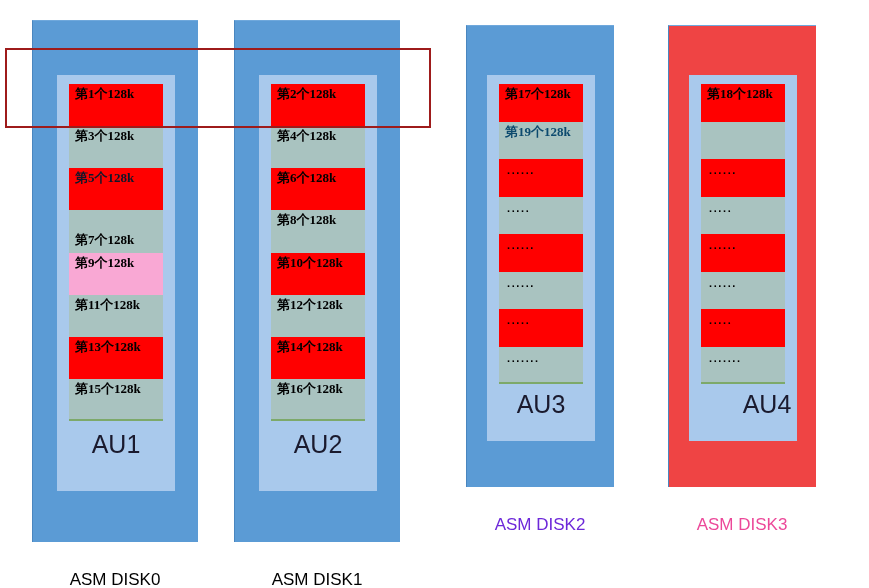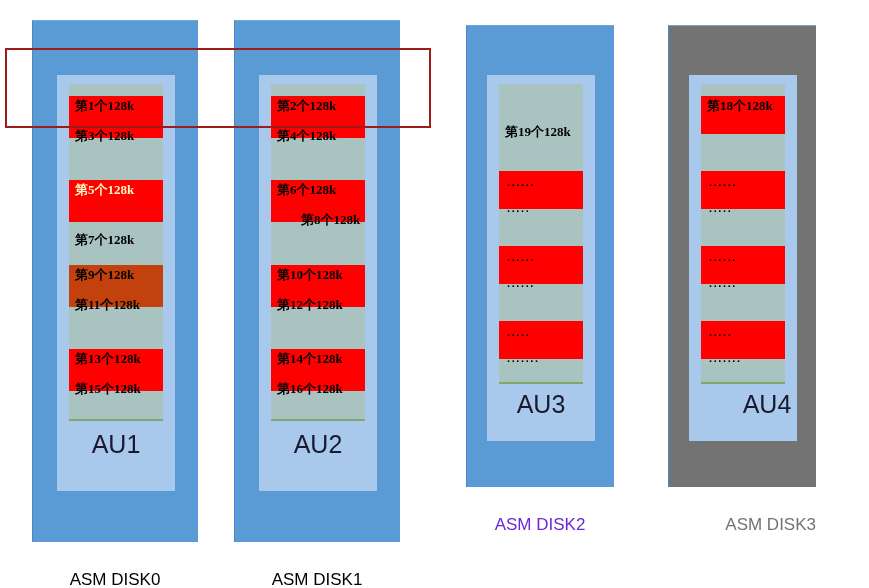--- a/index.html
+++ b/index.html
@@ -51,21 +51,20 @@
   }
 
   .block {
     position: absolute;
     left: 0;
     box-sizing: border-box;
     width: 100%;
   }
   .block.red {
     background: #FF0000;
-    margin-top: 12px;
   }
   .block.teal {
     background: transparent;
   }
 
   .block-label {
     position: absolute;
     left: 6px;
     top: 2px;
     font-family: "Liberation Serif", serif;
@@ -123,26 +122,26 @@
       <div class="disk-outer" style="width: 166px; height: 522px; background: rgb(91, 155, 213);">
         <div class="au-panel" style="left: 24px; top: 54px; width: 118px; height: 416px; background: rgb(169, 201, 236);">
           <div class="block-stack" style="left: 12px; top: 9px; width: 94px; height: 337px; background: rgb(169, 195, 192); border-bottom-color: rgb(125, 169, 106);">
             <div class="block red" style="top: 0px; height: 42.125px; background: rgb(255, 0, 0);">
               <span class="block-label" style="color: rgb(0, 0, 0);">第1个128k</span>
             </div>
             <div class="block teal" style="top: 42.125px; height: 42.125px;">
               <span class="block-label" style="color: rgb(0, 0, 0);">第3个128k</span>
             </div>
             <div class="block red" style="top: 84.25px; height: 42.125px; background: rgb(255, 0, 0);">
-              <span class="block-label" style="color: #fef9c3; text-align: right;">第5个128k</span>
+              <span class="block-label" style="color: #0f172a; text-align: right;">第5个128k</span>
             </div>
             <div class="block teal" style="top: 126.375px; height: 42.125px; margin-top: 20px;">
               <span class="block-label" style="color: rgb(0, 0, 0);">第7个128k</span>
             </div>
-            <div class="block red" style="top: 168.5px; height: 42.125px; background: #c2410c;">
+            <div class="block red" style="top: 168.5px; height: 42.125px; background: #f9a8d4;">
               <span class="block-label" style="color: rgb(0, 0, 0);">第9个128k</span>
             </div>
             <div class="block teal" style="top: 210.625px; height: 42.125px;">
               <span class="block-label" style="color: rgb(0, 0, 0);">第11个128k</span>
             </div>
             <div class="block red" style="top: 252.75px; height: 42.125px; background: rgb(255, 0, 0);">
               <span class="block-label" style="color: rgb(0, 0, 0);">第13个128k</span>
             </div>
             <div class="block teal" style="top: 294.875px; height: 42.125px;">
               <span class="block-label" style="color: rgb(0, 0, 0);">第15个128k</span>
@@ -159,21 +158,21 @@
           <div class="block-stack" style="left: 12px; top: 9px; width: 94px; height: 337px; background: rgb(169, 195, 192); border-bottom-color: rgb(125, 169, 106);">
             <div class="block red" style="top: 0px; height: 42.125px; background: rgb(255, 0, 0);">
               <span class="block-label" style="color: rgb(0, 0, 0);">第2个128k</span>
             </div>
             <div class="block teal" style="top: 42.125px; height: 42.125px; border-radius: 16px;">
               <span class="block-label" style="color: rgb(0, 0, 0);">第4个128k</span>
             </div>
             <div class="block red" style="top: 84.25px; height: 42.125px; background: rgb(255, 0, 0);">
               <span class="block-label" style="color: rgb(0, 0, 0);">第6个128k</span>
             </div>
-            <div class="block teal" style="top: 126.375px; height: 42.125px; margin-left: 24px;">
+            <div class="block teal" style="top: 126.375px; height: 42.125px;">
               <span class="block-label" style="color: rgb(0, 0, 0);">第8个128k</span>
             </div>
             <div class="block red" style="top: 168.5px; height: 42.125px; background: rgb(255, 0, 0);">
               <span class="block-label" style="color: rgb(0, 0, 0);">第10个128k</span>
             </div>
             <div class="block teal" style="top: 210.625px; height: 27px;">
               <span class="block-label" style="color: rgb(0, 0, 0);">第12个128k</span>
             </div>
             <div class="block red" style="top: 252.75px; height: 42.125px; background: rgb(255, 0, 0);">
               <span class="block-label" style="color: rgb(0, 0, 0);">第14个128k</span>
@@ -184,22 +183,25 @@
           </div>
           <div class="au-name" style="top: 355px; color: rgb(26, 26, 46);">AU2</div>
         </div>
       </div>
       <div class="disk-label" style="top: 550px; color: rgb(0, 0, 0);">ASM DISK1</div>
     </div>
     <div class="disk-col" style="left: 466px; top: 25px; width: 148px; height: 522px;">
       <div class="disk-outer" style="width: 148px; height: 462px; background: rgb(91, 155, 213);">
         <div class="au-panel" style="left: 20px; top: 49px; width: 108px; height: 366px; background: rgb(169, 201, 236);">
           <div class="block-stack" style="left: 12px; top: 9px; width: 84px; height: 300px; background: rgb(169, 195, 192); border-bottom-color: rgb(125, 169, 106);">
+            <div class="block red" style="top: 0px; height: 37.5px; background: rgb(255, 0, 0);">
+              <span class="block-label" style="color: rgb(0, 0, 0);">第17个128k</span>
+            </div>
             <div class="block teal" style="top: 37.5px; height: 37.5px;">
-              <span class="block-label" style="color: #000000;">第19个128k</span>
+              <span class="block-label" style="color: #0c4a6e;">第19个128k</span>
             </div>
             <div class="block red" style="top: 75px; height: 37.5px; background: rgb(255, 0, 0);">
               <span class="block-label dots" style="color: rgb(0, 0, 0);">······</span>
             </div>
             <div class="block teal" style="top: 112.5px; height: 37.5px;">
               <span class="block-label dots" style="color: rgb(0, 0, 0);">·····</span>
             </div>
             <div class="block red" style="top: 150px; height: 37.5px; background: rgb(255, 0, 0);">
               <span class="block-label dots" style="color: rgb(0, 0, 0);">······</span>
             </div>
@@ -212,21 +214,21 @@
             <div class="block teal" style="top: 262.5px; height: 37.5px;">
               <span class="block-label dots" style="color: rgb(0, 0, 0);">·······</span>
             </div>
           </div>
           <div class="au-name" style="top: 315px; color: rgb(26, 26, 46);">AU3</div>
         </div>
       </div>
       <div class="disk-label" style="top: 490px; color: #6d28d9;">ASM DISK2</div>
     </div>
     <div class="disk-col" style="left: 668px; top: 25px; width: 148px; height: 522px;">
-      <div class="disk-outer" style="width: 148px; height: 462px; background: #737373;">
+      <div class="disk-outer" style="width: 148px; height: 462px; background: #ef4444;">
         <div class="au-panel" style="left: 20px; top: 49px; width: 108px; height: 366px; background: rgb(169, 201, 236);">
           <div class="block-stack" style="left: 12px; top: 9px; width: 84px; height: 300px; background: rgb(169, 195, 192); border-bottom-color: rgb(125, 169, 106);">
             <div class="block red" style="top: 0px; height: 37.5px; background: rgb(255, 0, 0);">
               <span class="block-label" style="color: rgb(0, 0, 0);">第18个128k</span>
             </div>
             <div class="block red" style="top: 75px; height: 37.5px; background: rgb(255, 0, 0);">
               <span class="block-label dots" style="color: rgb(0, 0, 0);">······</span>
             </div>
             <div class="block teal" style="top: 112.5px; height: 37.5px;">
               <span class="block-label dots" style="color: rgb(0, 0, 0);">·····</span>
@@ -240,17 +242,17 @@
             <div class="block red" style="top: 225px; height: 37.5px; background: rgb(255, 0, 0);">
               <span class="block-label dots" style="color: rgb(0, 0, 0);">·····</span>
             </div>
             <div class="block teal" style="top: 262.5px; height: 37.5px;">
               <span class="block-label dots" style="color: rgb(0, 0, 0);">·······</span>
             </div>
           </div>
           <div class="au-name" style="top: 315px; color: rgb(26, 26, 46); padding-left: 24px;">AU4</div>
         </div>
       </div>
-      <div class="disk-label" style="top: 490px; color: #737373; text-align: right;">ASM DISK3</div>
+      <div class="disk-label" style="top: 490px; color: #ec4899;">ASM DISK3</div>
     </div>
   </div>
 
 <div id="annotation-rect" style="left: 5px; top: 48px; width: 426px; height: 80px; border-color: rgb(158, 27, 27);"></div>
 
 </body></html>

